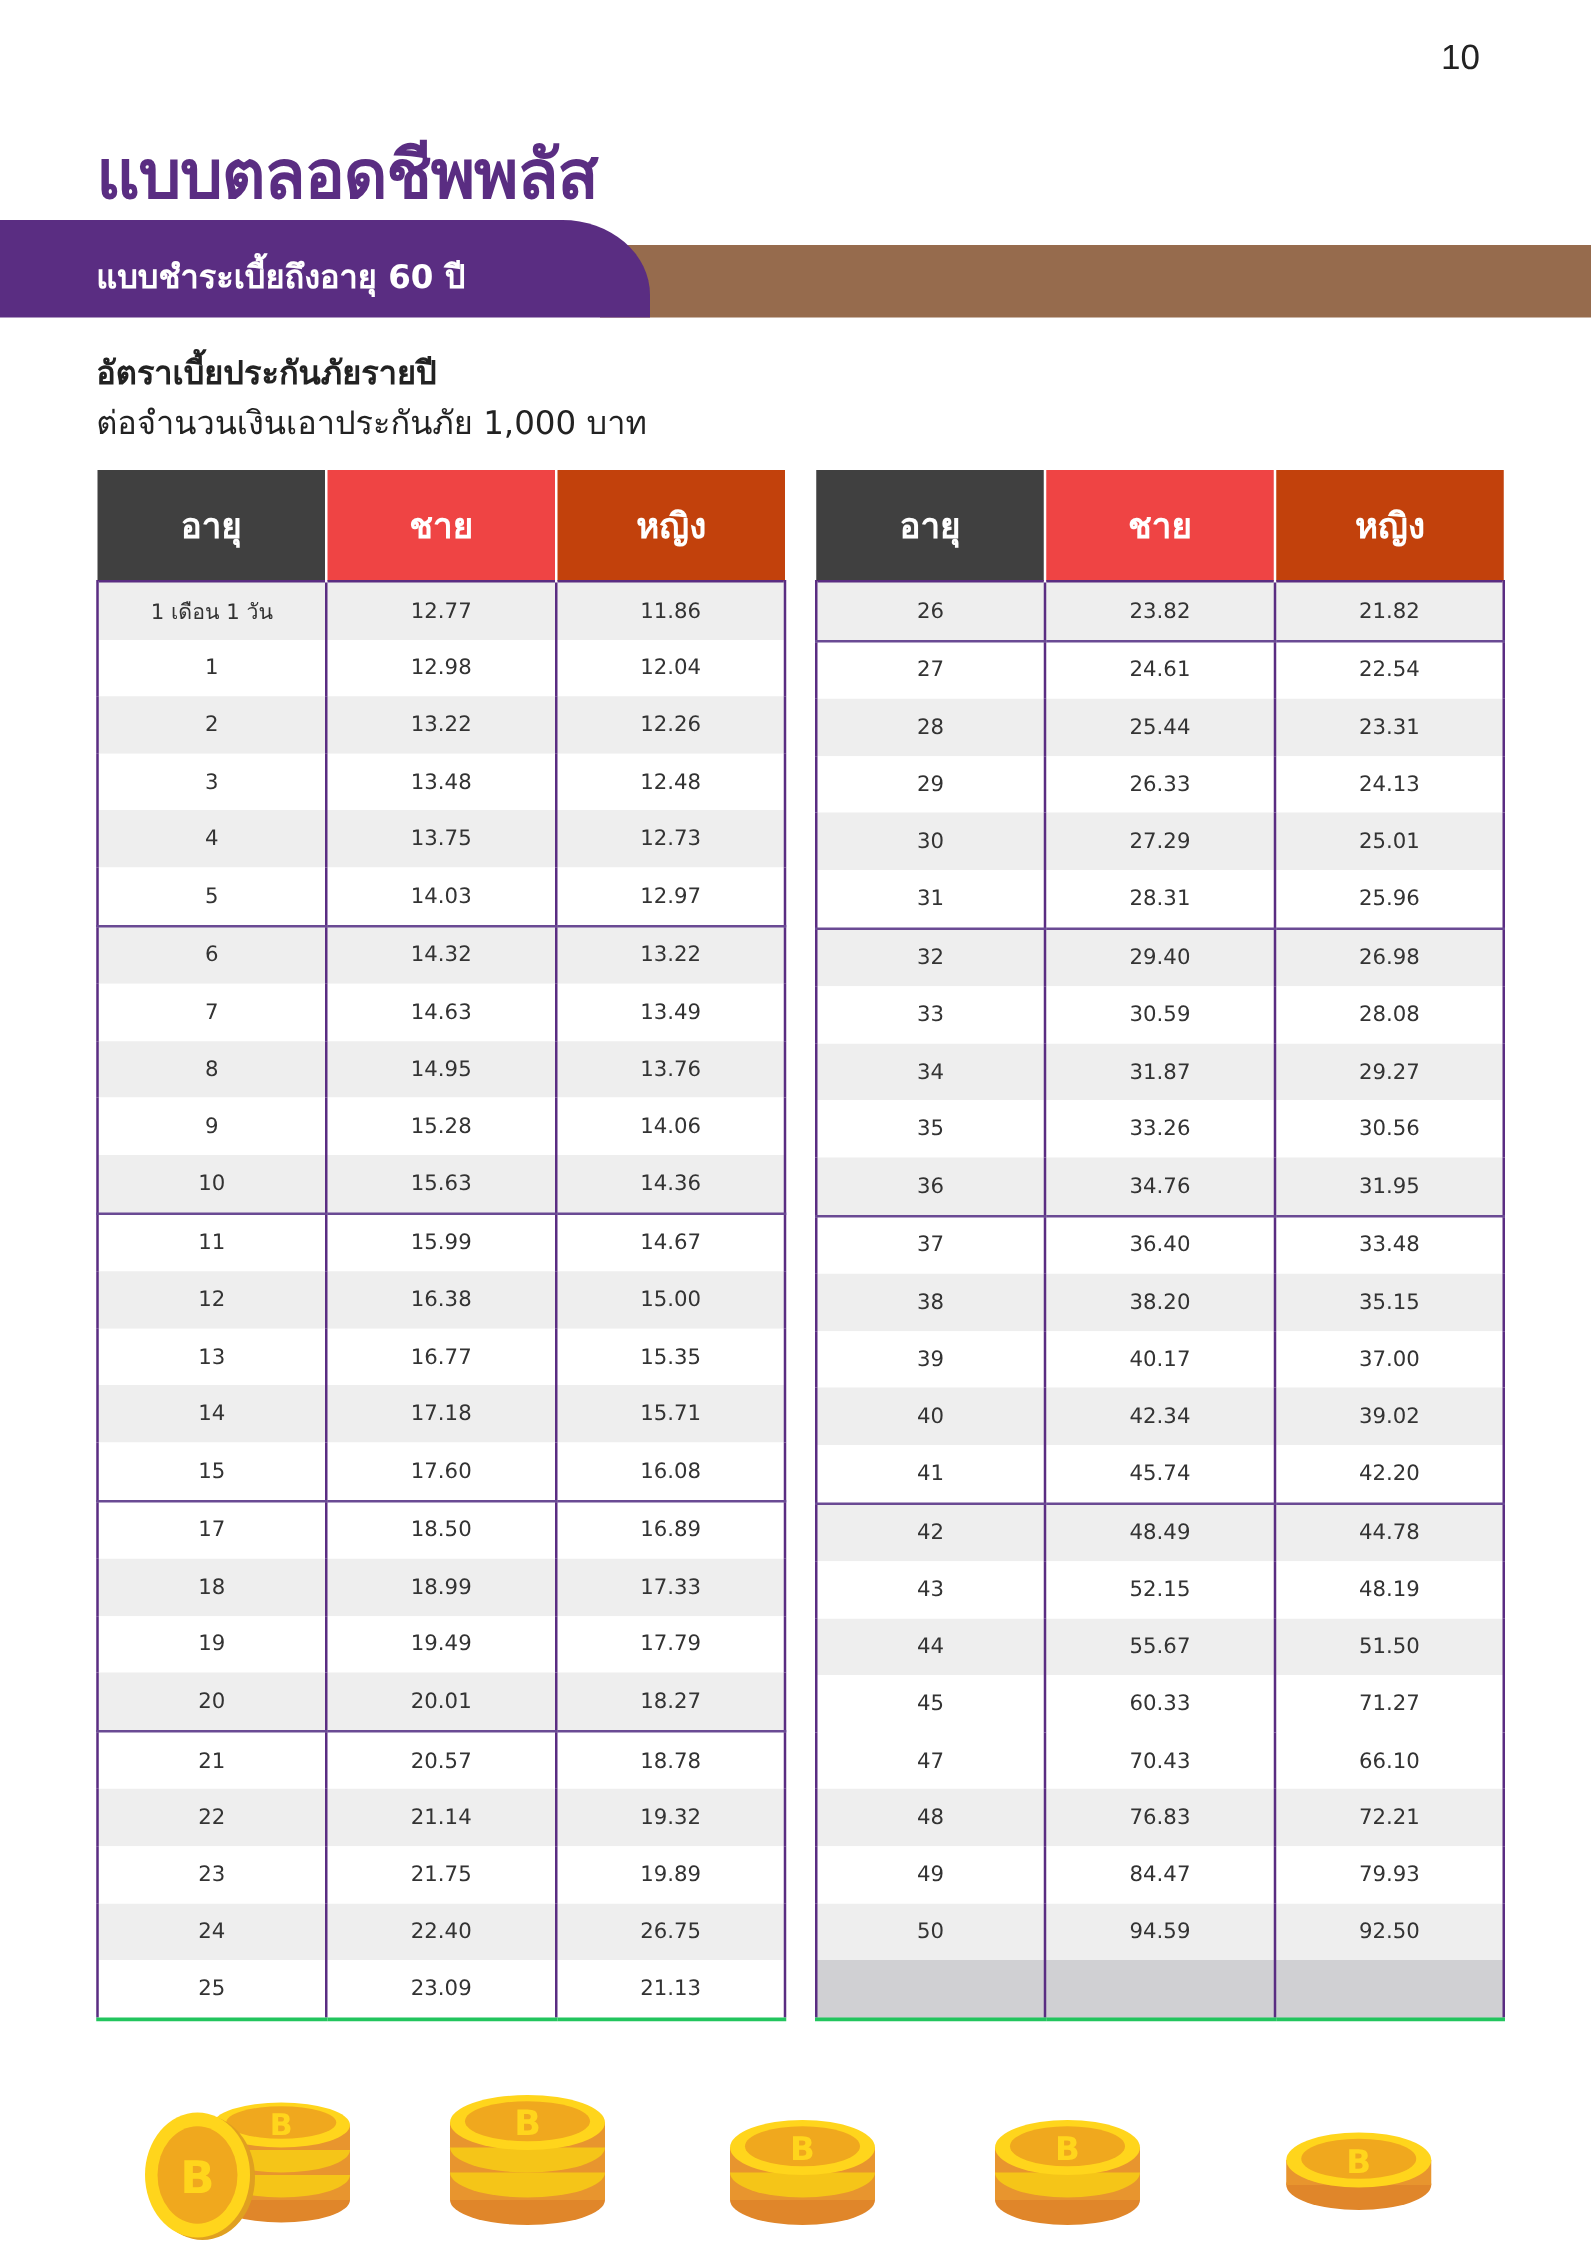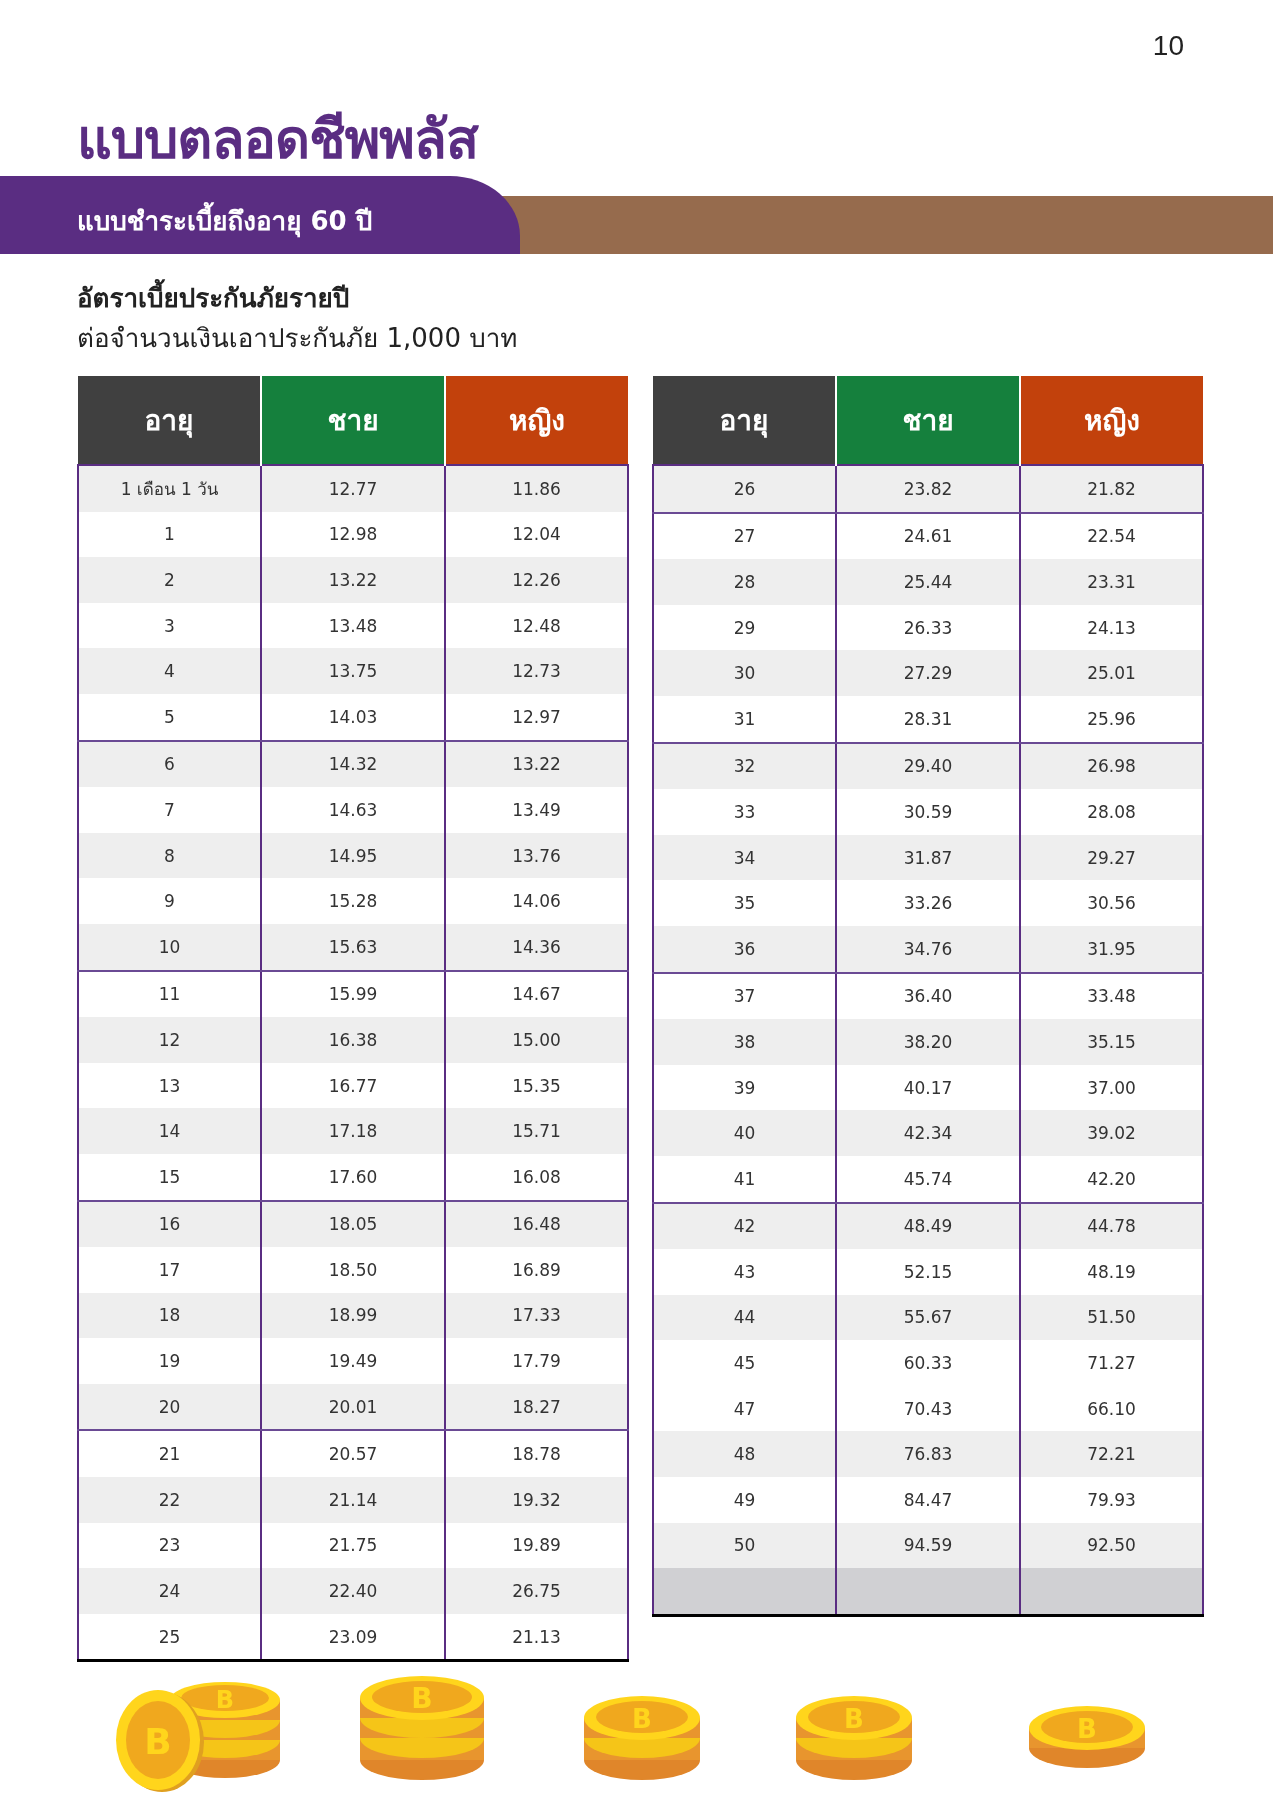--- a/index.html
+++ b/index.html
@@ -12,30 +12,30 @@
   .banner-text { position: absolute; left: 77px; top: 200px; font-size: 26px; font-weight: bold; color: #ffffff; }
   .subhead { position: absolute; left: 77px; top: 277px; font-size: 26px; font-weight: bold; color: #222; }
   .subhead2 { position: absolute; left: 77px; top: 317px; font-size: 26px; color: #222; }
 
   .rate-table { position: absolute; top: 376px; width: 550px; border-collapse: collapse; table-layout: fixed; }
   .rate-table.left { left: 77px; }
   .rate-table.right { left: 652px; }
   .rate-table th { height: 88px; color: #ffffff; font-size: 28px; font-weight: bold; padding: 0; border-left: 2px solid #ffffff; }
   .rate-table th:first-child { border-left: none; }
   .rate-table th.c-age { background: #404040; }
-  .rate-table th.c-male { background: #15803d; }
+  .rate-table th.c-male { background: #ef4444; }
   .rate-table th.c-female { background: #c2410c; }
   .rate-table td { height: 45.6px; padding: 0; text-align: center; font-size: 17px; color: #333;
                    border-left: 2px solid #5a2d82; border-right: 2px solid #5a2d82; }
   .rate-table tr.shade td { background: #eeeeee; }
   .rate-table tr.white td { background: #ffffff; }
   .rate-table tr.blank td { background: #d0d0d3; }
   .rate-table tr.group-end td { border-bottom: 2px solid #6a4a94; }
   .rate-table tbody { border: 2px solid #5a2d82; }
-  .rate-table tr.last td { border-bottom: 3px solid #000000; }
+  .rate-table tr.last td { border-bottom: 3px solid #22c55e; }
 
   .coins { position: absolute; top: 1660px; left: 0; width: 1273px; height: 140px; }
   .coin-stack { position: absolute; }
 </style>
 </head>
 <body>
 
 <div class="page-number">10</div>
 
 <div class="title">แบบตลอดชีพพลัส</div>
@@ -133,25 +133,20 @@
       </tr>
       <tr class="shade">
         <td>14</td>
         <td>17.18</td>
         <td>15.71</td>
       </tr>
       <tr class="white group-end">
         <td>15</td>
         <td>17.60</td>
         <td>16.08</td>
-      </tr>
-      <tr class="shade">
-        <td>16</td>
-        <td>18.05</td>
-        <td>16.48</td>
       </tr>
       <tr class="white">
         <td>17</td>
         <td>18.50</td>
         <td>16.89</td>
       </tr>
       <tr class="shade">
         <td>18</td>
         <td>18.99</td>
         <td>17.33</td>

